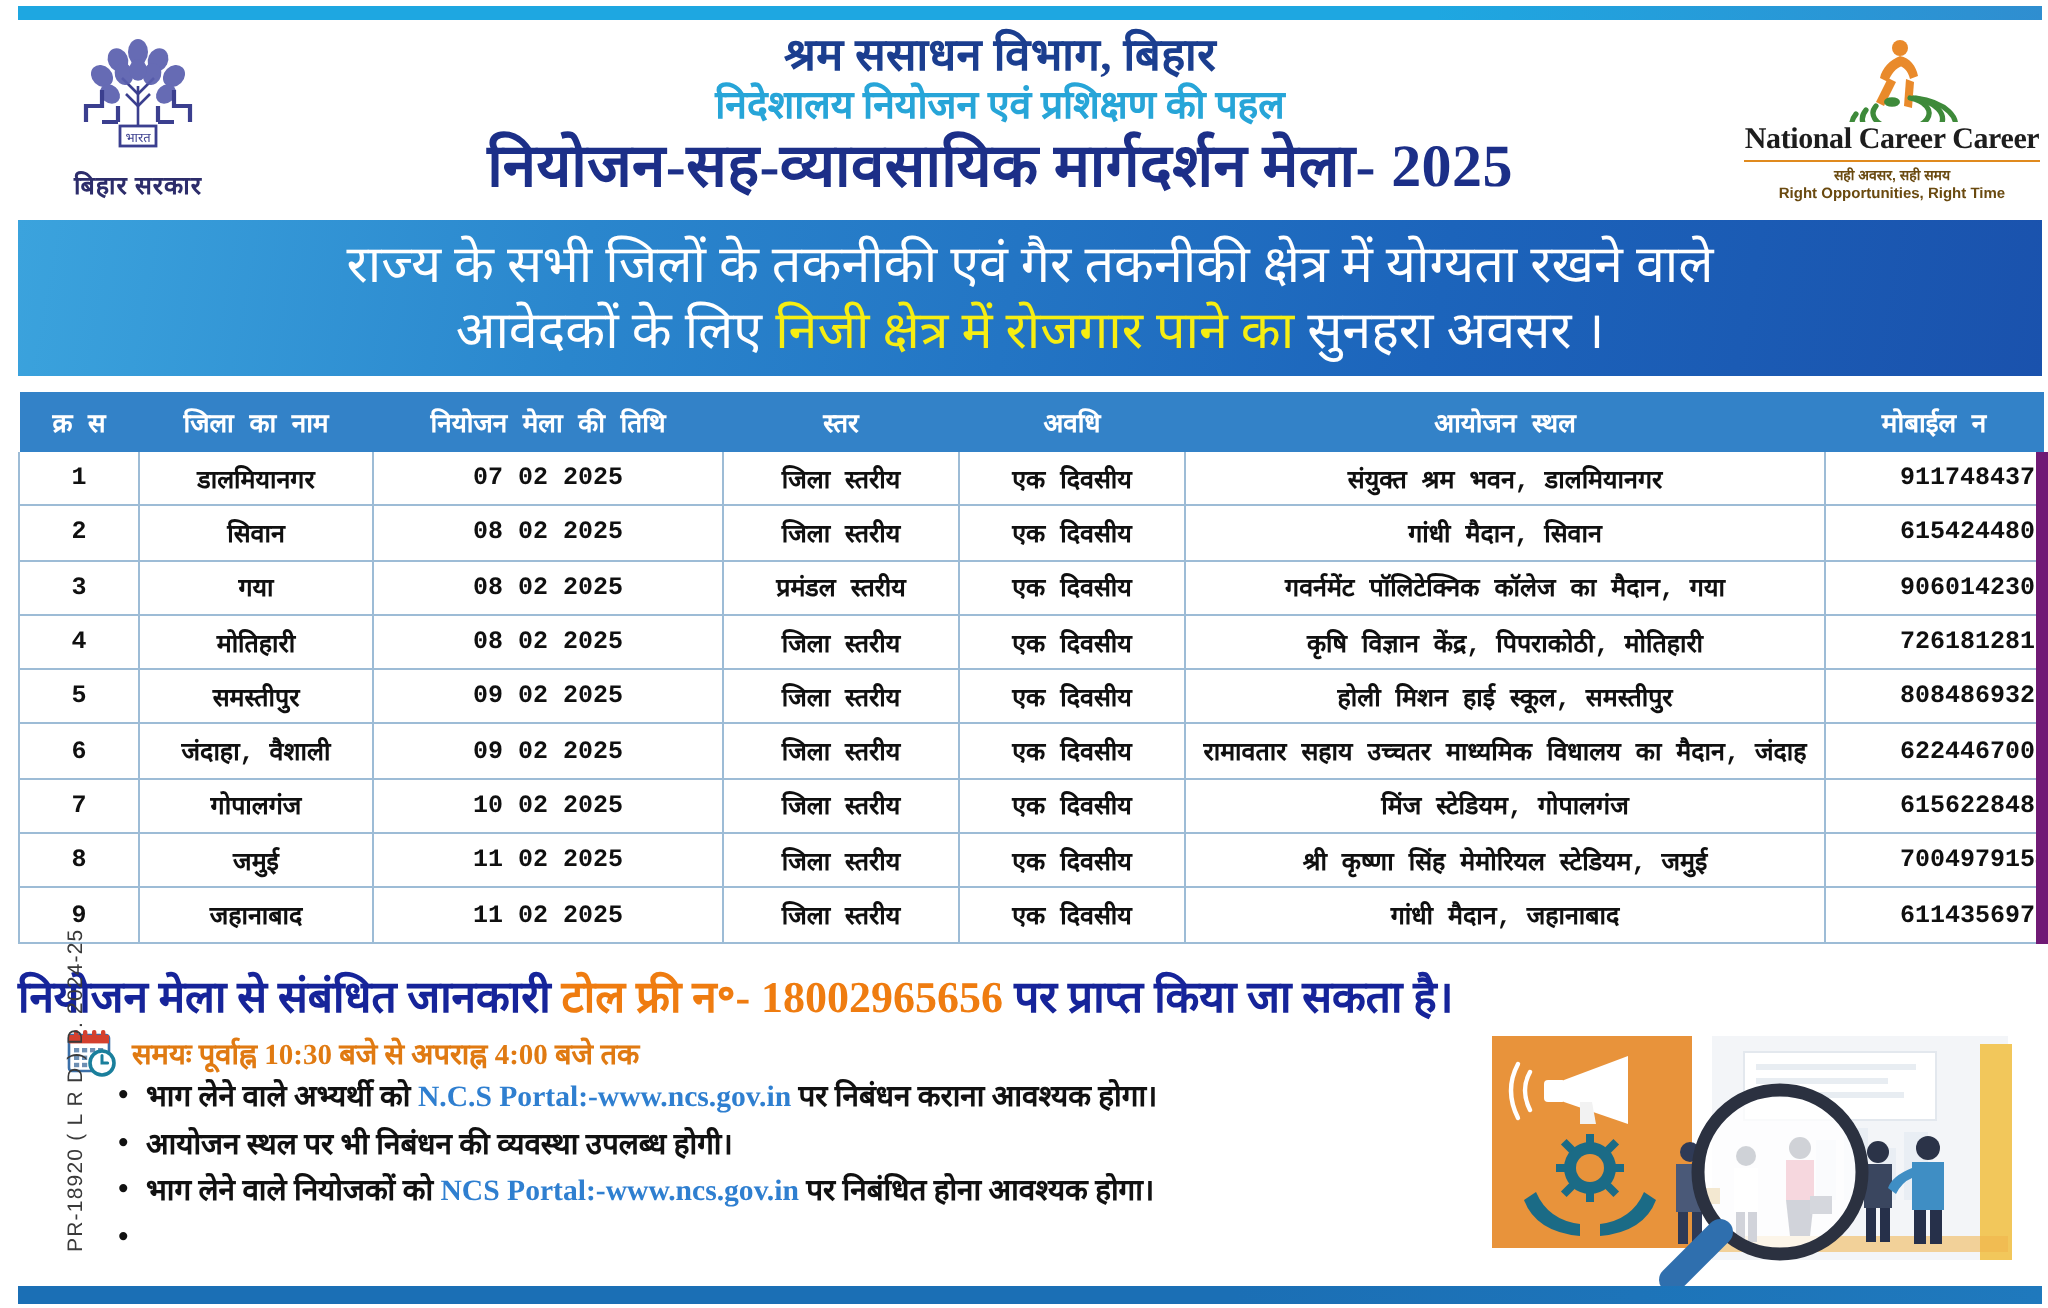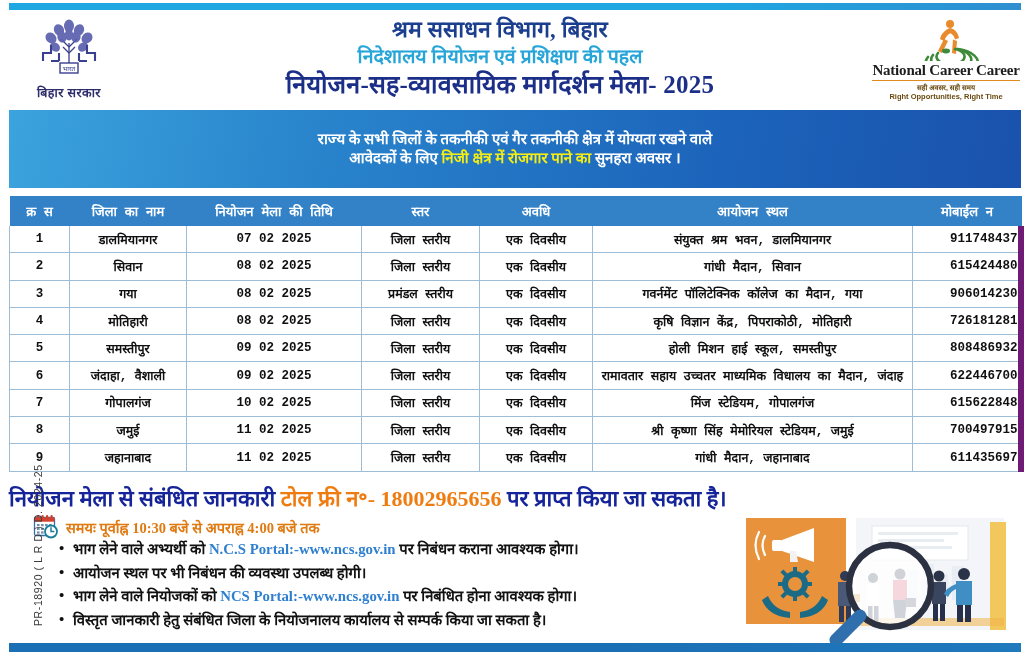--- a/index.html
+++ b/index.html
@@ -64,21 +64,21 @@
     font-size: 22.5px; font-weight: bold; color: #1b3e8f;
     letter-spacing: .2px;
   }
   .h-line2 {
     font-family: "Liberation Serif", serif;
     font-size: 19.5px; font-weight: bold; color: #27a5d8;
     margin-top: 3px;
   }
   .h-line3 {
     font-family: "Liberation Serif", serif;
-    font-size: 25px; font-weight: bold; color: #1c2f88;
+    font-size: 30px; font-weight: bold; color: #1c2f88;
     margin-top: 4px; letter-spacing: .2px;
   }
   .logo-ncs {
     width: 150px; height: 96px; flex: 0 0 150px;
     display: flex; flex-direction: column; align-items: center; justify-content: center;
   }
   .ncs-mark { width: 78px; height: 44px; }
   .ncs-title {
     font-family: "Liberation Serif", serif;
     font-weight: bold; font-size: 15px; color: #1d1d1d;
@@ -92,21 +92,21 @@
   .banner {
     position: absolute; left: 6px; top: 110px;
     width: 1012px; height: 78px;
     background: linear-gradient(100deg,#3ba3dd 0%, #2a86cd 28%, #1c64bb 70%, #1a52ad 100%);
     display: flex; flex-direction: column;
     align-items: center; justify-content: center;
     color: #ffffff;
   }
   .banner-line {
     font-family: "Liberation Serif", serif;
-    font-size: 15px; font-weight: bold; line-height: 1.28;
+    font-size: 26px; font-weight: normal; line-height: 1.28;
     text-align: right; white-space: nowrap;
   }
   .hl-yellow { color: #f6ee12; }
 
   
   .table-wrap {
     position: absolute; left: 6px; top: 196px;
     width: 1012px;
   }
   table.fair {
@@ -431,21 +431,20 @@
       <div class="bullet">
         <span class="dot">•</span>
         <span><span>आयोजन स्थल पर भी निबंधन की व्यवस्था उपलब्ध होगी।</span></span>
       </div>
       <div class="bullet">
         <span class="dot">•</span>
         <span><span>भाग लेने वाले नियोजकों को </span><span class="link-blue">NCS Portal:-www.ncs.gov.in</span><span> पर निबंधित होना आवश्यक होगा।</span></span>
       </div>
       <div class="bullet">
         <span class="dot">•</span>
-        <span><span>विस्तृत जानकारी हेतु संबंधित जिला के नियोजनालय कार्यालय से सम्पर्क किया जा सकता है।</span></span>
       </div>
     </div>
 
   <div class="prcode">PR-18920 ( L R D ) D. 2024-25</div>
 
   <div class="illus">
     <svg width="278" height="126" viewBox="0 0 278 126">
       <rect x="0" y="0" width="278" height="126" fill="#ffffff"></rect>
       <rect x="124" y="0" width="148" height="112" fill="#f3f5f8"></rect>
       <rect x="140" y="8" width="96" height="34" fill="#ffffff" stroke="#e3e8ee"></rect>

